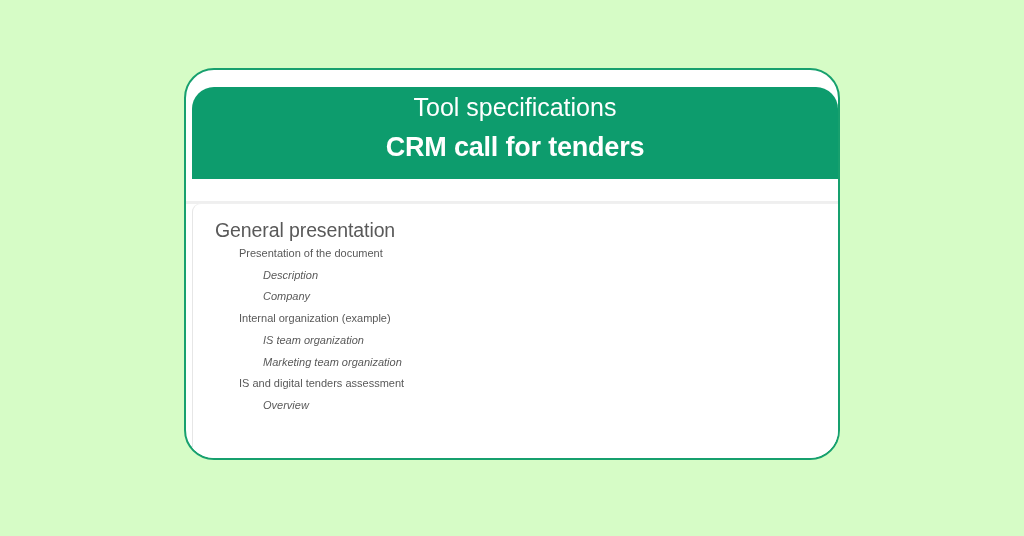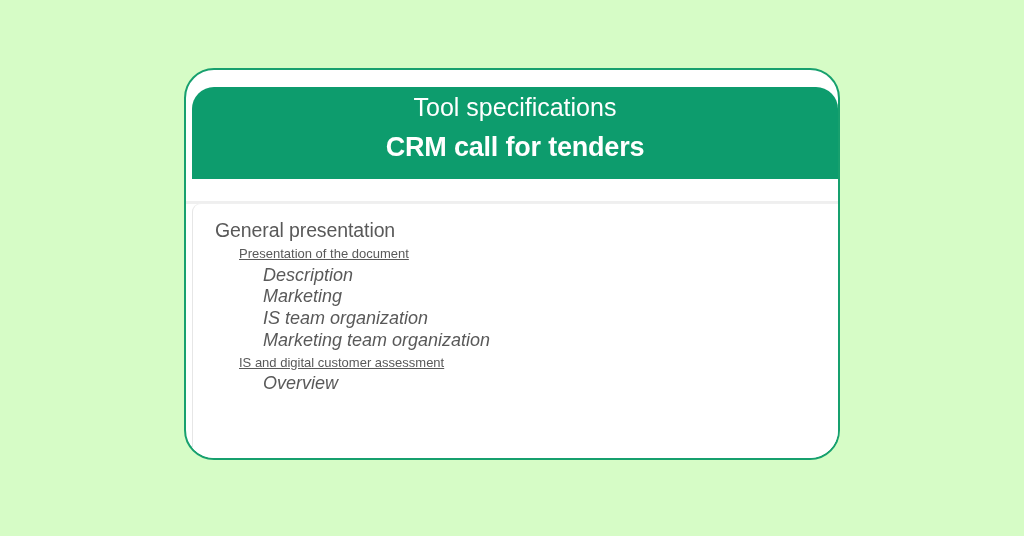--- a/index.html
+++ b/index.html
@@ -100,28 +100,27 @@
   }
 
   li.lvl1 {
     font-size: 19.5px;
     color: #3a3a3a;
     padding-left: 1px;
     line-height: 25px;
     letter-spacing: -0.1px;
   }
   li.lvl2 {
-    font-size: 13px;
+    font-size: 11px;
     color: #5d5d5d;
     padding-left: 25px;
     line-height: 21.7px;
-    text-decoration: underline;
   }
   li.lvl3 {
-    font-size: 18px;
+    font-size: 11px;
     color: #5d5d5d;
     font-style: italic;
     padding-left: 49px;
     line-height: 21.7px;
   }
 </style>
 </head>
 <body>
 
 <div id="slide-card">
@@ -131,21 +130,22 @@
     <div id="doc-title">CRM call for tenders</div>
   </div>
 
   <div id="banner-divider"></div>
 
   <div id="outline-panel">
     <ul id="outline-list">
         <li class="lvl1">General presentation</li>
         <li class="lvl2">Presentation of the document</li>
         <li class="lvl3">Description</li>
-        <li class="lvl3">Marketing</li>
+        <li class="lvl3">Company</li>
+        <li class="lvl2">Internal organization (example)</li>
         <li class="lvl3">IS team organization</li>
         <li class="lvl3">Marketing team organization</li>
-        <li class="lvl2">IS and digital customer assessment</li>
+        <li class="lvl2">IS and digital tenders assessment</li>
         <li class="lvl3">Overview</li>
       </ul>
   </div>
 
 </div>
 
 </body></html>

